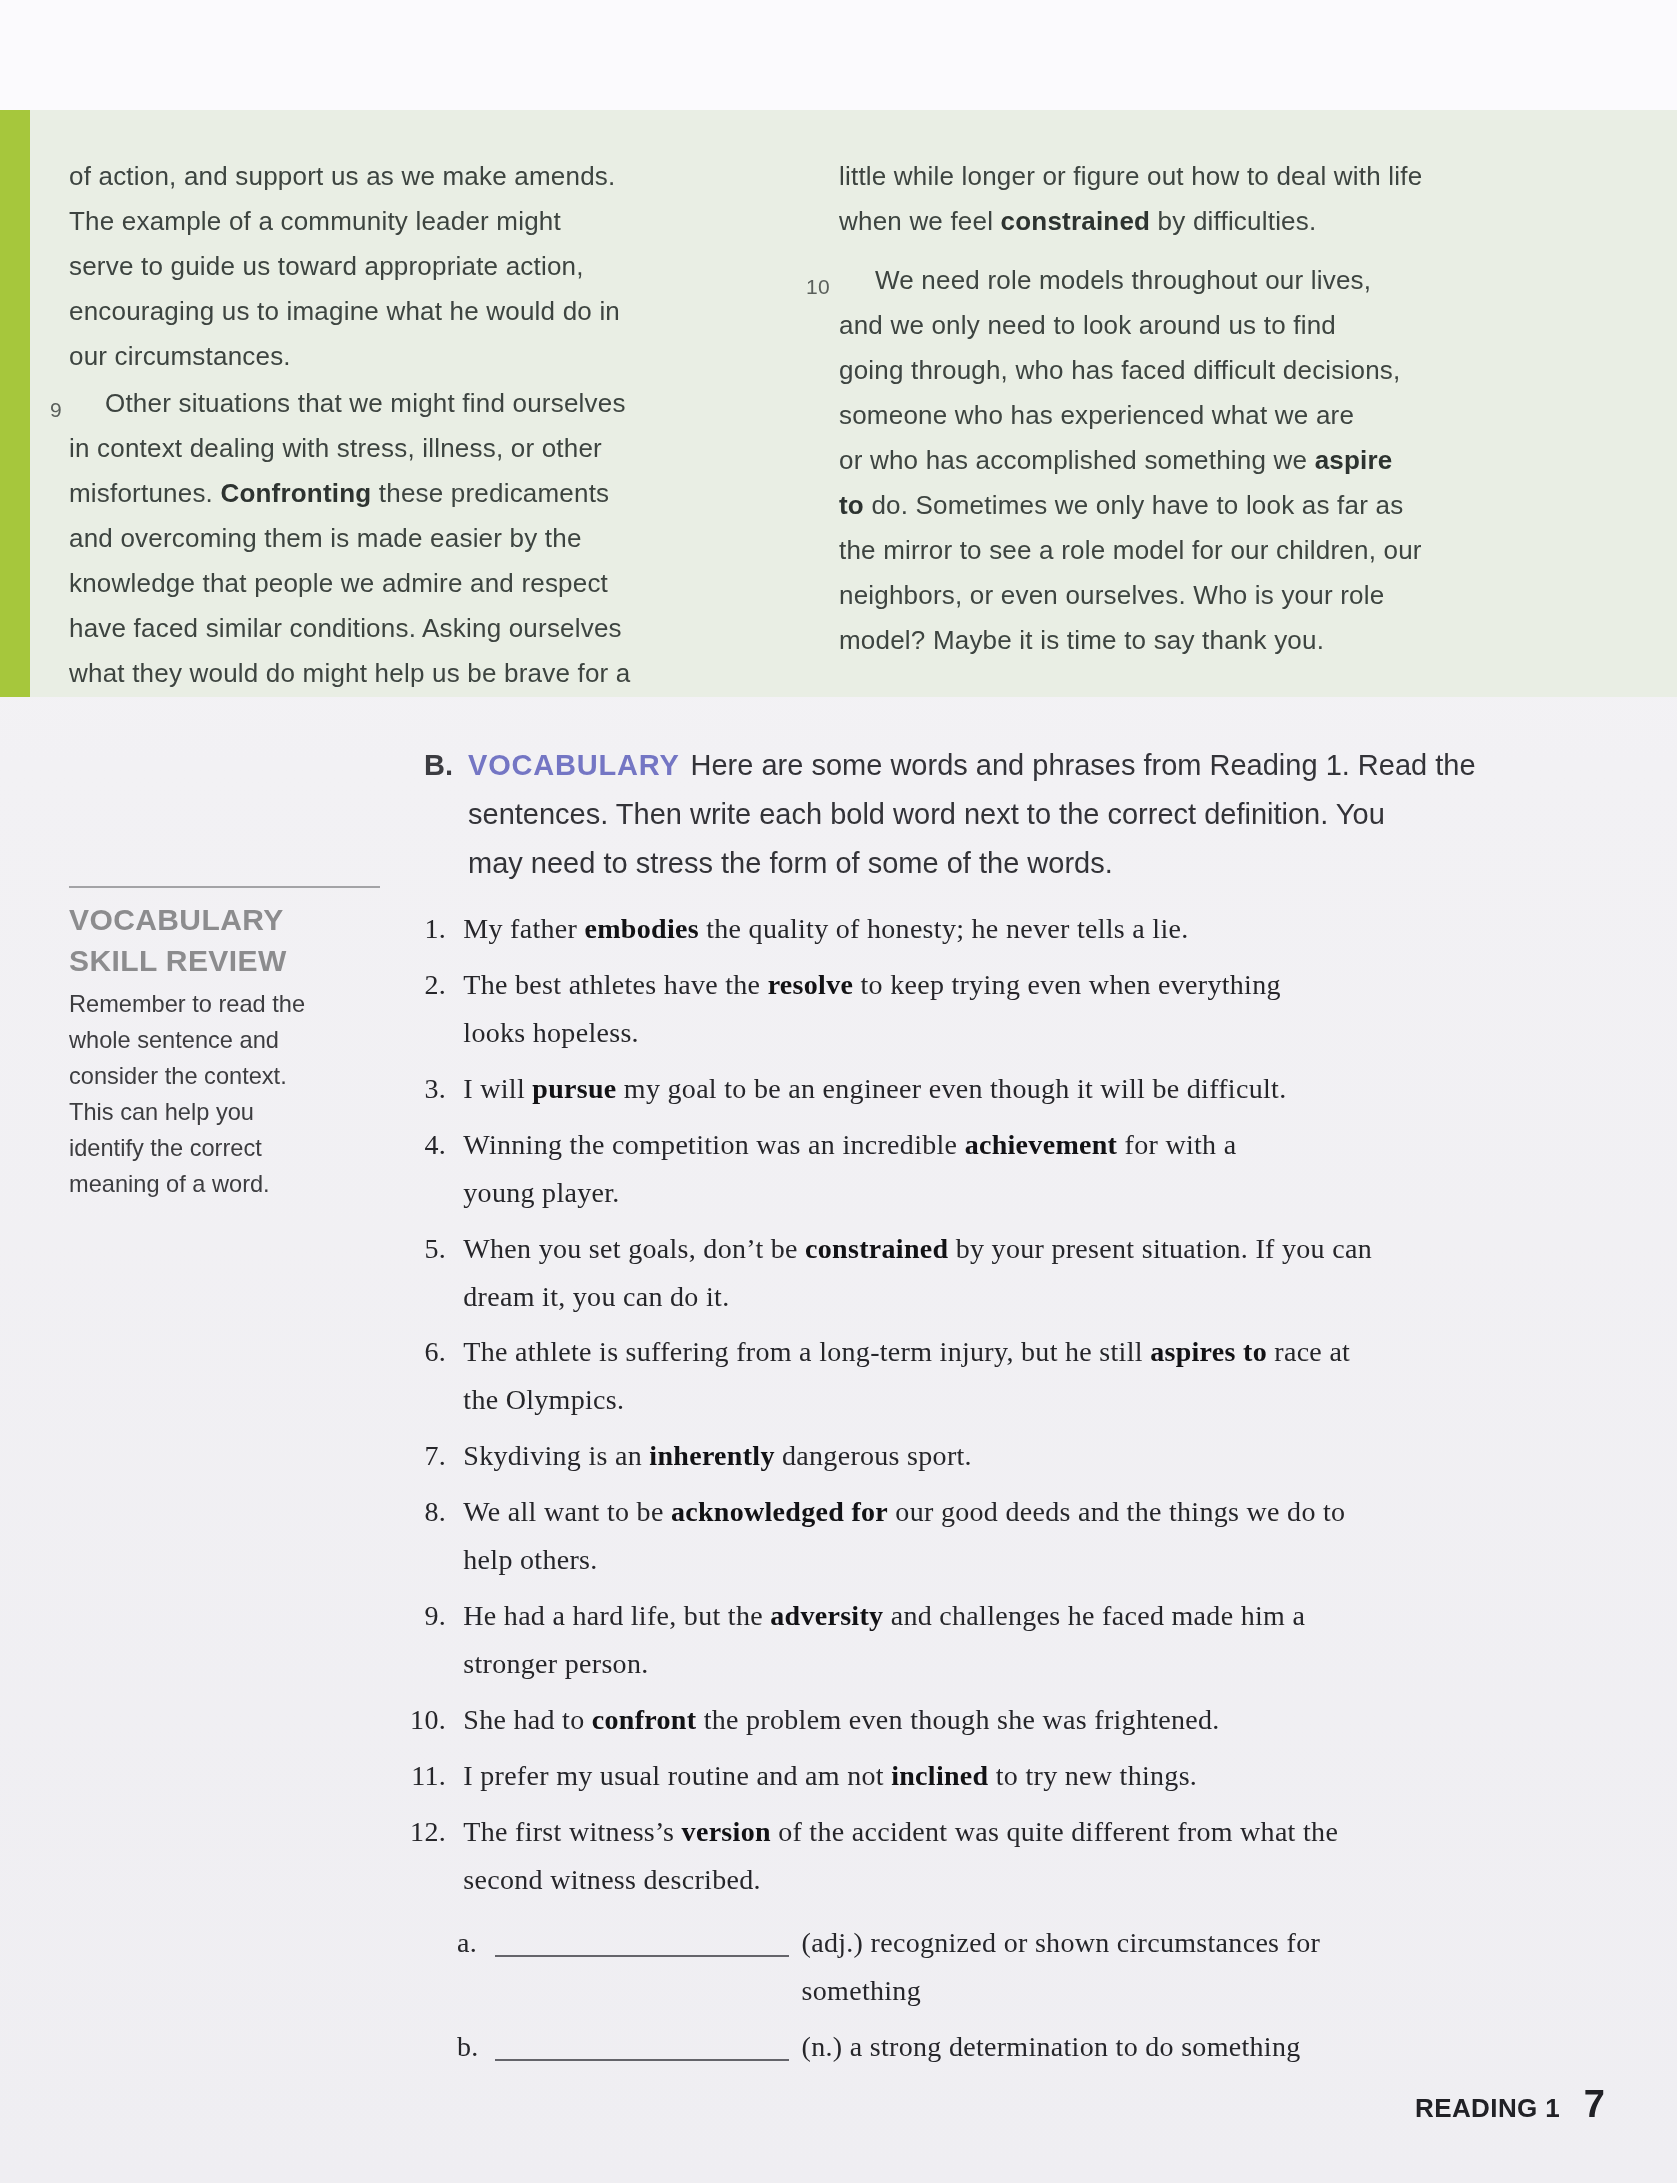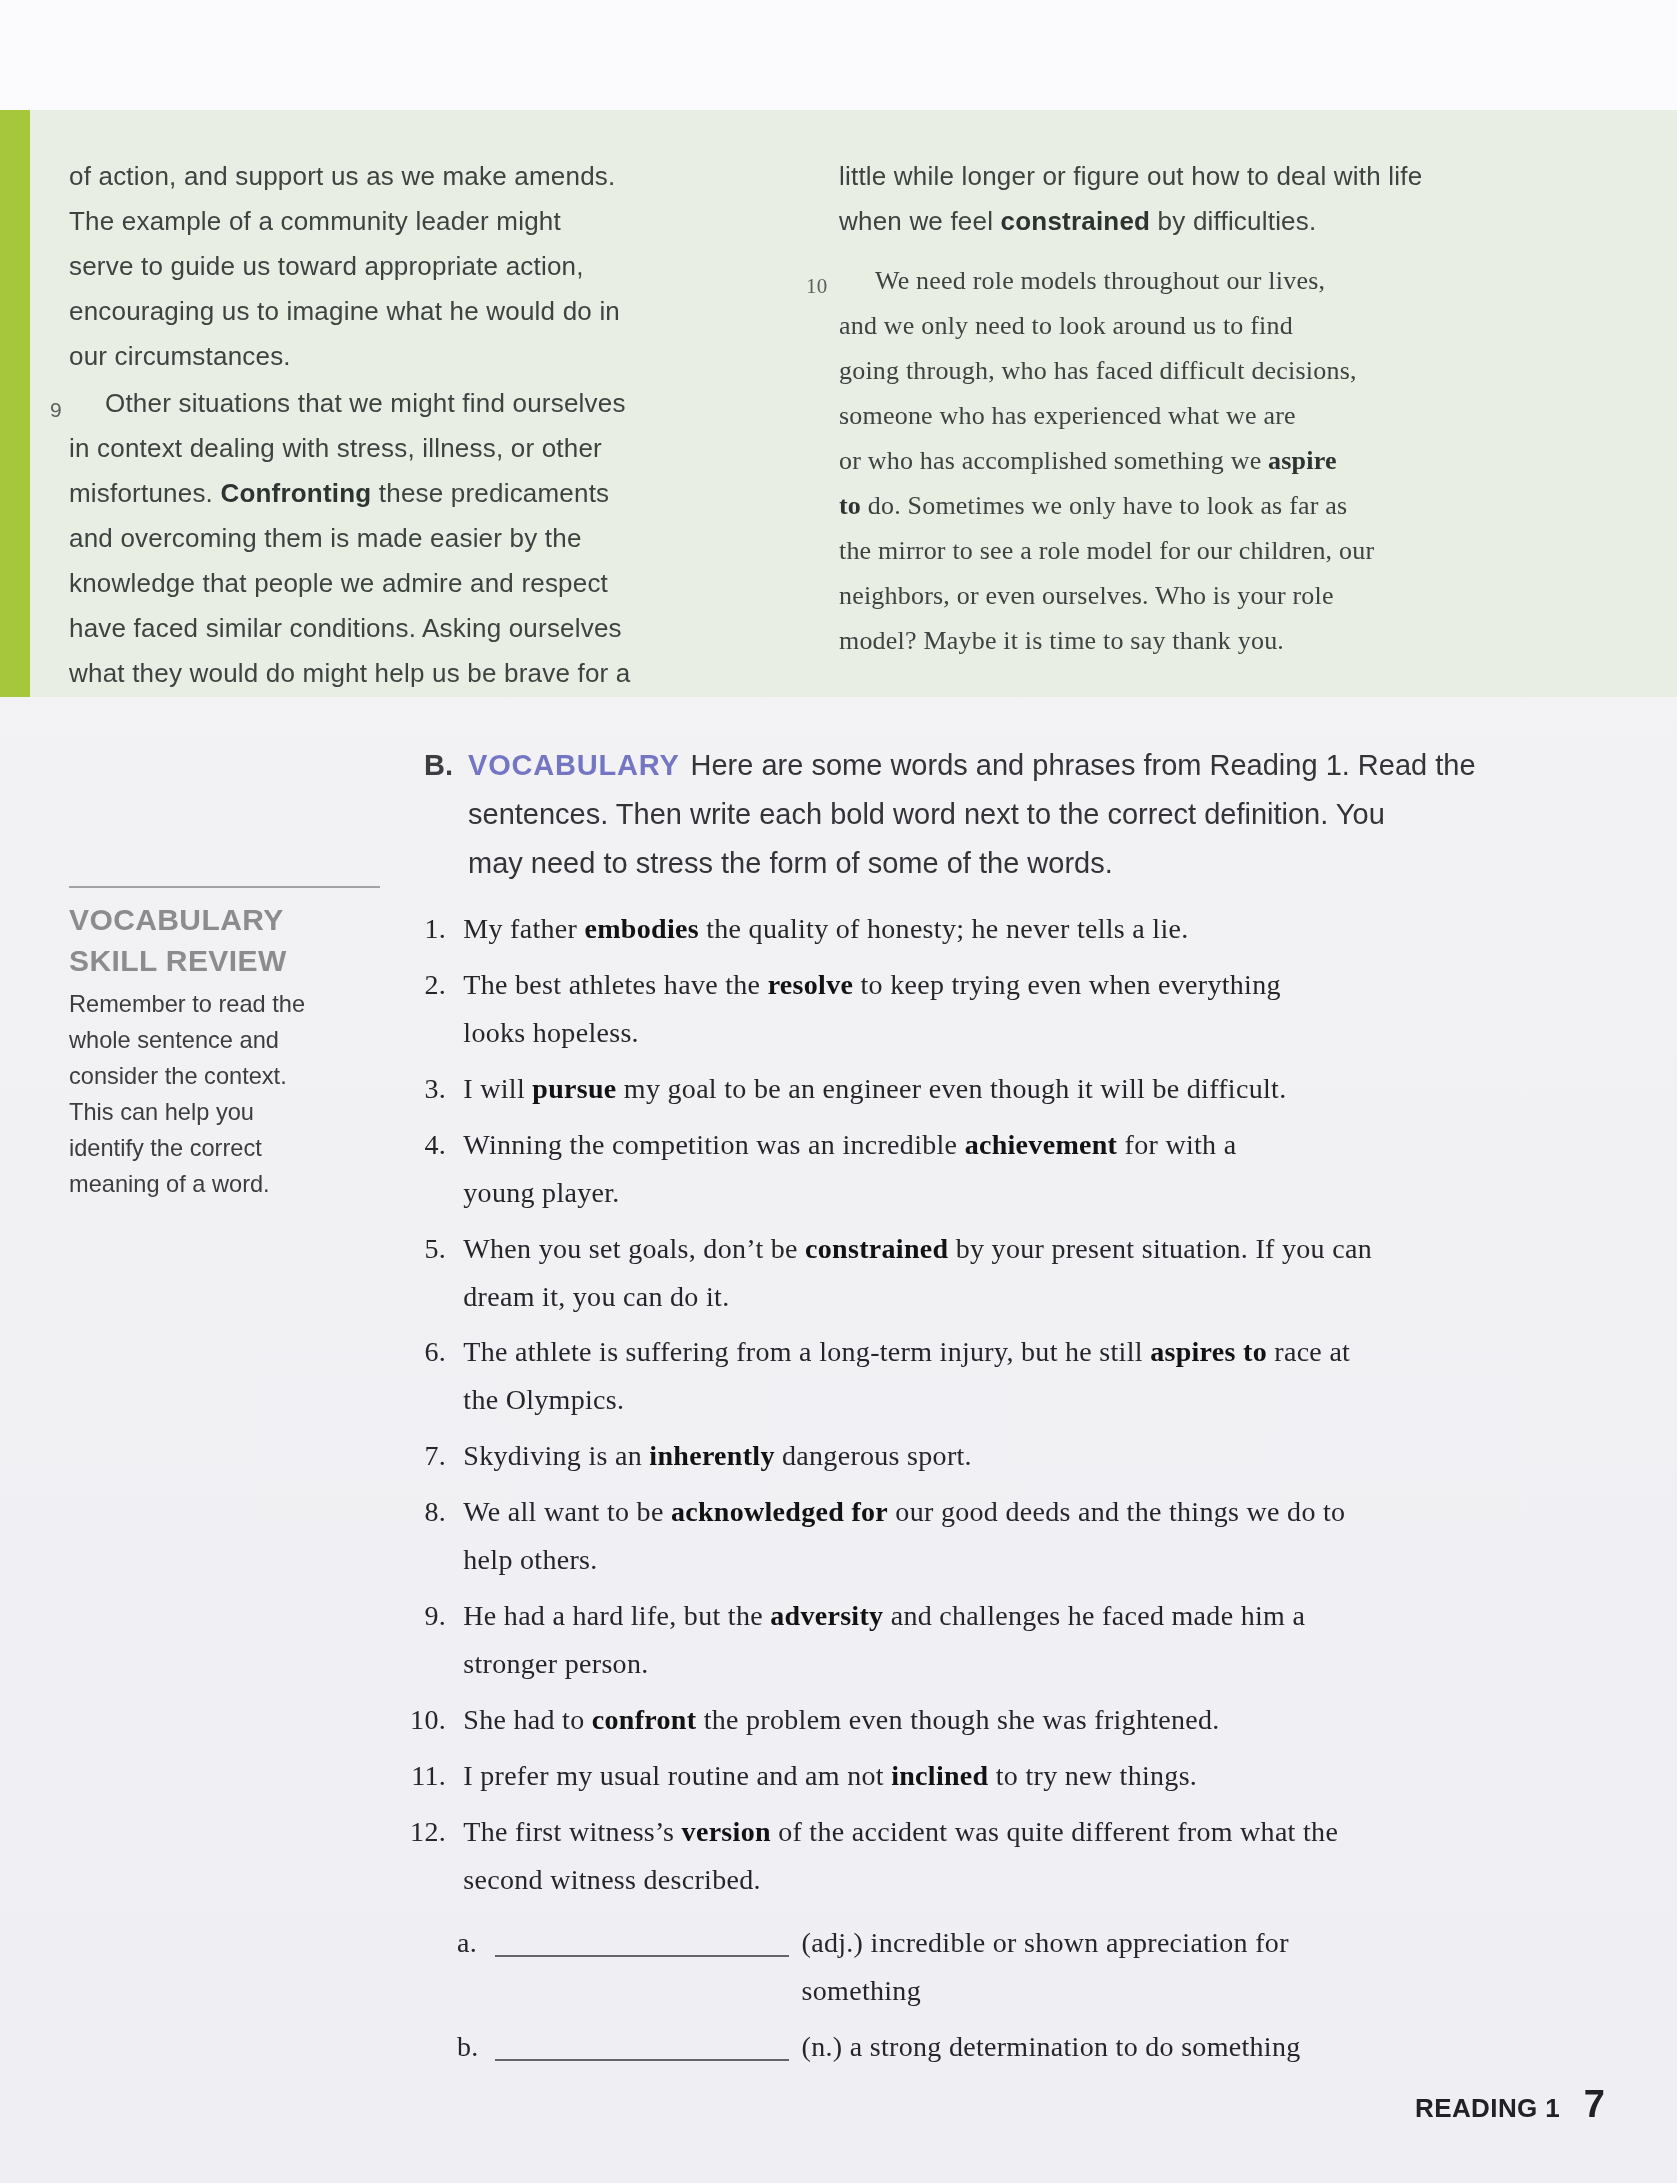--- a/index.html
+++ b/index.html
@@ -73,21 +73,21 @@
         <div class="line"><span>knowledge that people we admire and respect</span></div>
         <div class="line"><span>have faced similar conditions. Asking ourselves</span></div>
         <div class="line"><span>what they would do might help us be brave for a</span></div>
       </div>
     </div>
   <div class="passage-col col-right">
       <div class="para">
         <div class="line"><span>little while longer or figure out how to deal with life</span></div>
         <div class="line"><span>when we feel </span><span class="b">constrained</span><span> by difficulties.</span></div>
       </div>
-      <div class="para" style="margin-top: 14px; font-family: Liberation Serif, serif;">
+      <div class="para" style="margin-top: 14px;">
         <span class="pnum">10</span>
         <div class="line indent"><span>We need role models throughout our lives,</span></div>
         <div class="line"><span>and we only need to look around us to find</span></div>
         <div class="line"><span>going through, who has faced difficult decisions,</span></div>
         <div class="line"><span>someone who has experienced what we are</span></div>
         <div class="line"><span>or who has accomplished something we </span><span class="b">aspire</span></div>
         <div class="line"><span class="b">to</span><span> do. Sometimes we only have to look as far as</span></div>
         <div class="line"><span>the mirror to see a role model for our children, our</span></div>
         <div class="line"><span>neighbors, or even ourselves. Who is your role</span></div>
         <div class="line"><span>model? Maybe it is time to say thank you.</span></div>
@@ -195,21 +195,21 @@
         <div class="ex-num">12.</div>
         <div class="ex-text">
           <div class="line"><span>The first witness’s </span><span class="b">version</span><span> of the accident was quite different from what the</span></div>
           <div class="line"><span>second witness described.</span></div>
         </div>
       </div>
       <div class="def-row first">
         <div class="def-label">a.</div>
         <div class="def-blank"></div>
         <div class="def-text">
-          <div class="line"><span class="i">(adj.)</span><span> incredible or shown appreciation for</span></div>
+          <div class="line"><span class="i">(adj.)</span><span> recognized or shown circumstances for</span></div>
           <div class="line"><span>something</span></div>
         </div>
       </div>
       <div class="def-row">
         <div class="def-label">b.</div>
         <div class="def-blank"></div>
         <div class="def-text">
           <div class="line"><span class="i">(n.)</span><span> a strong determination to do something</span></div>
         </div>
       </div>

